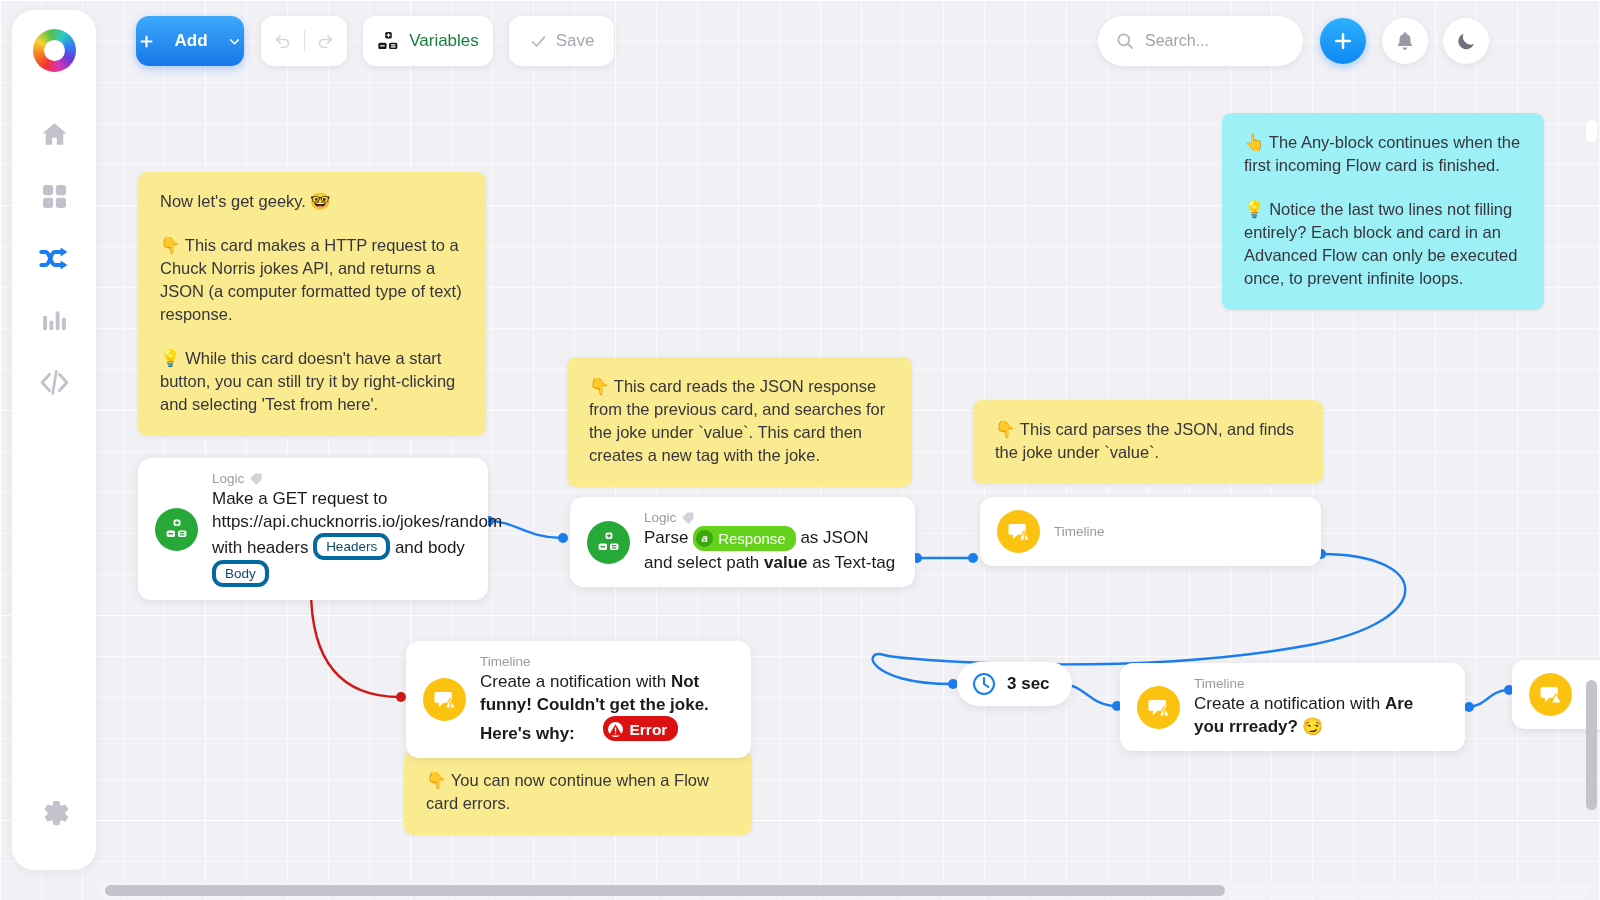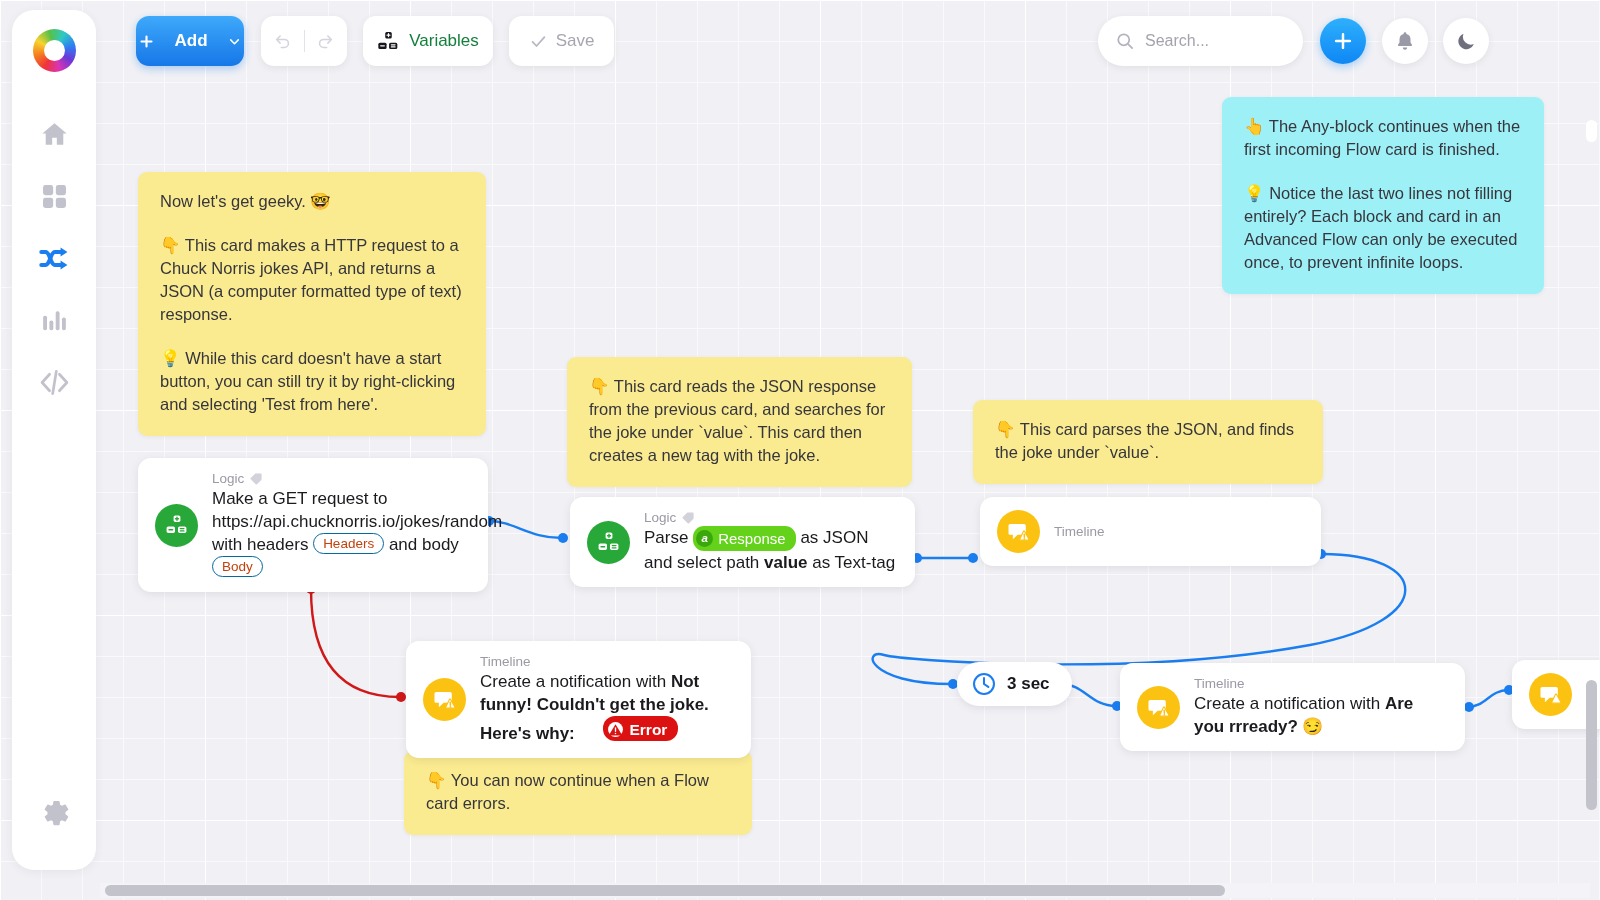--- a/index.html
+++ b/index.html
@@ -125,22 +125,22 @@
   .icon-amber { background: #fcc211; }
   .card-body { flex: 1 1 auto; min-width: 0; }
   .card-cat {
     font-size: 13.5px; color: #9a9aa4; margin-bottom: 1px;
     display: flex; align-items: center; gap: 5px;
   }
   .card-text { font-size: 17px; line-height: 23px; color: #1b1b1f; }
   .card-text b { font-weight: bold; }
 
   .chip {
-    display: inline-block; border: 1px solid #0369a1; border-radius: 11px;
-    padding: 0px 9px; font-size: 13.5px; color: #c2410c;
+    display: inline-block; border: 4px solid #0369a1; border-radius: 11px;
+    padding: 0px 9px; font-size: 13.5px; color: #0c4a6e;
     background: #fff; vertical-align: 2px; line-height: 19px;
   }
   .tag-green {
     display: inline-flex; align-items: center; gap: 5px;
     background: #64d21a; border-radius: 11px; padding: 1px 10px 1px 3px;
     vertical-align: 1px;
   }
   .tag-green .tg-badge {
     width: 17px; height: 17px; border-radius: 50%; background: #3aa80c;
     color: #fff; font-size: 11.5px; font-weight: bold;
@@ -364,21 +364,21 @@
   </div>
 
   <div class="note note-yellow" style="left:567px; top:357px; width:345px;">
     <p>👇  This card reads the JSON response from the previous card, and searches for the joke under `value`. This card then creates a new tag with the joke.</p>
   </div>
 
   <div class="note note-yellow" style="left:973px; top:400px; width:350px;">
     <p>👇  This card parses the JSON, and finds the joke under `value`.</p>
   </div>
 
-  <div class="note note-cyan" style="left:1222px; top:97px; width:322px;">
+  <div class="note note-cyan" style="left:1222px; top:113px; width:322px;">
     <p>👆  The Any-block continues when the first incoming Flow card is finished.</p>
     <p>💡  Notice the last two lines not filling entirely? Each block and card in an Advanced Flow can only be executed once, to prevent infinite loops.</p>
   </div>
 
   <div class="note note-yellow" style="left:404px; top:751px; width:348px;">
     <p>👇  You can now continue when a Flow card errors.</p>
   </div>
 
   <div class="card" style="left:138px; top:458px; width:350px;">
     <div class="card-icon icon-green">

